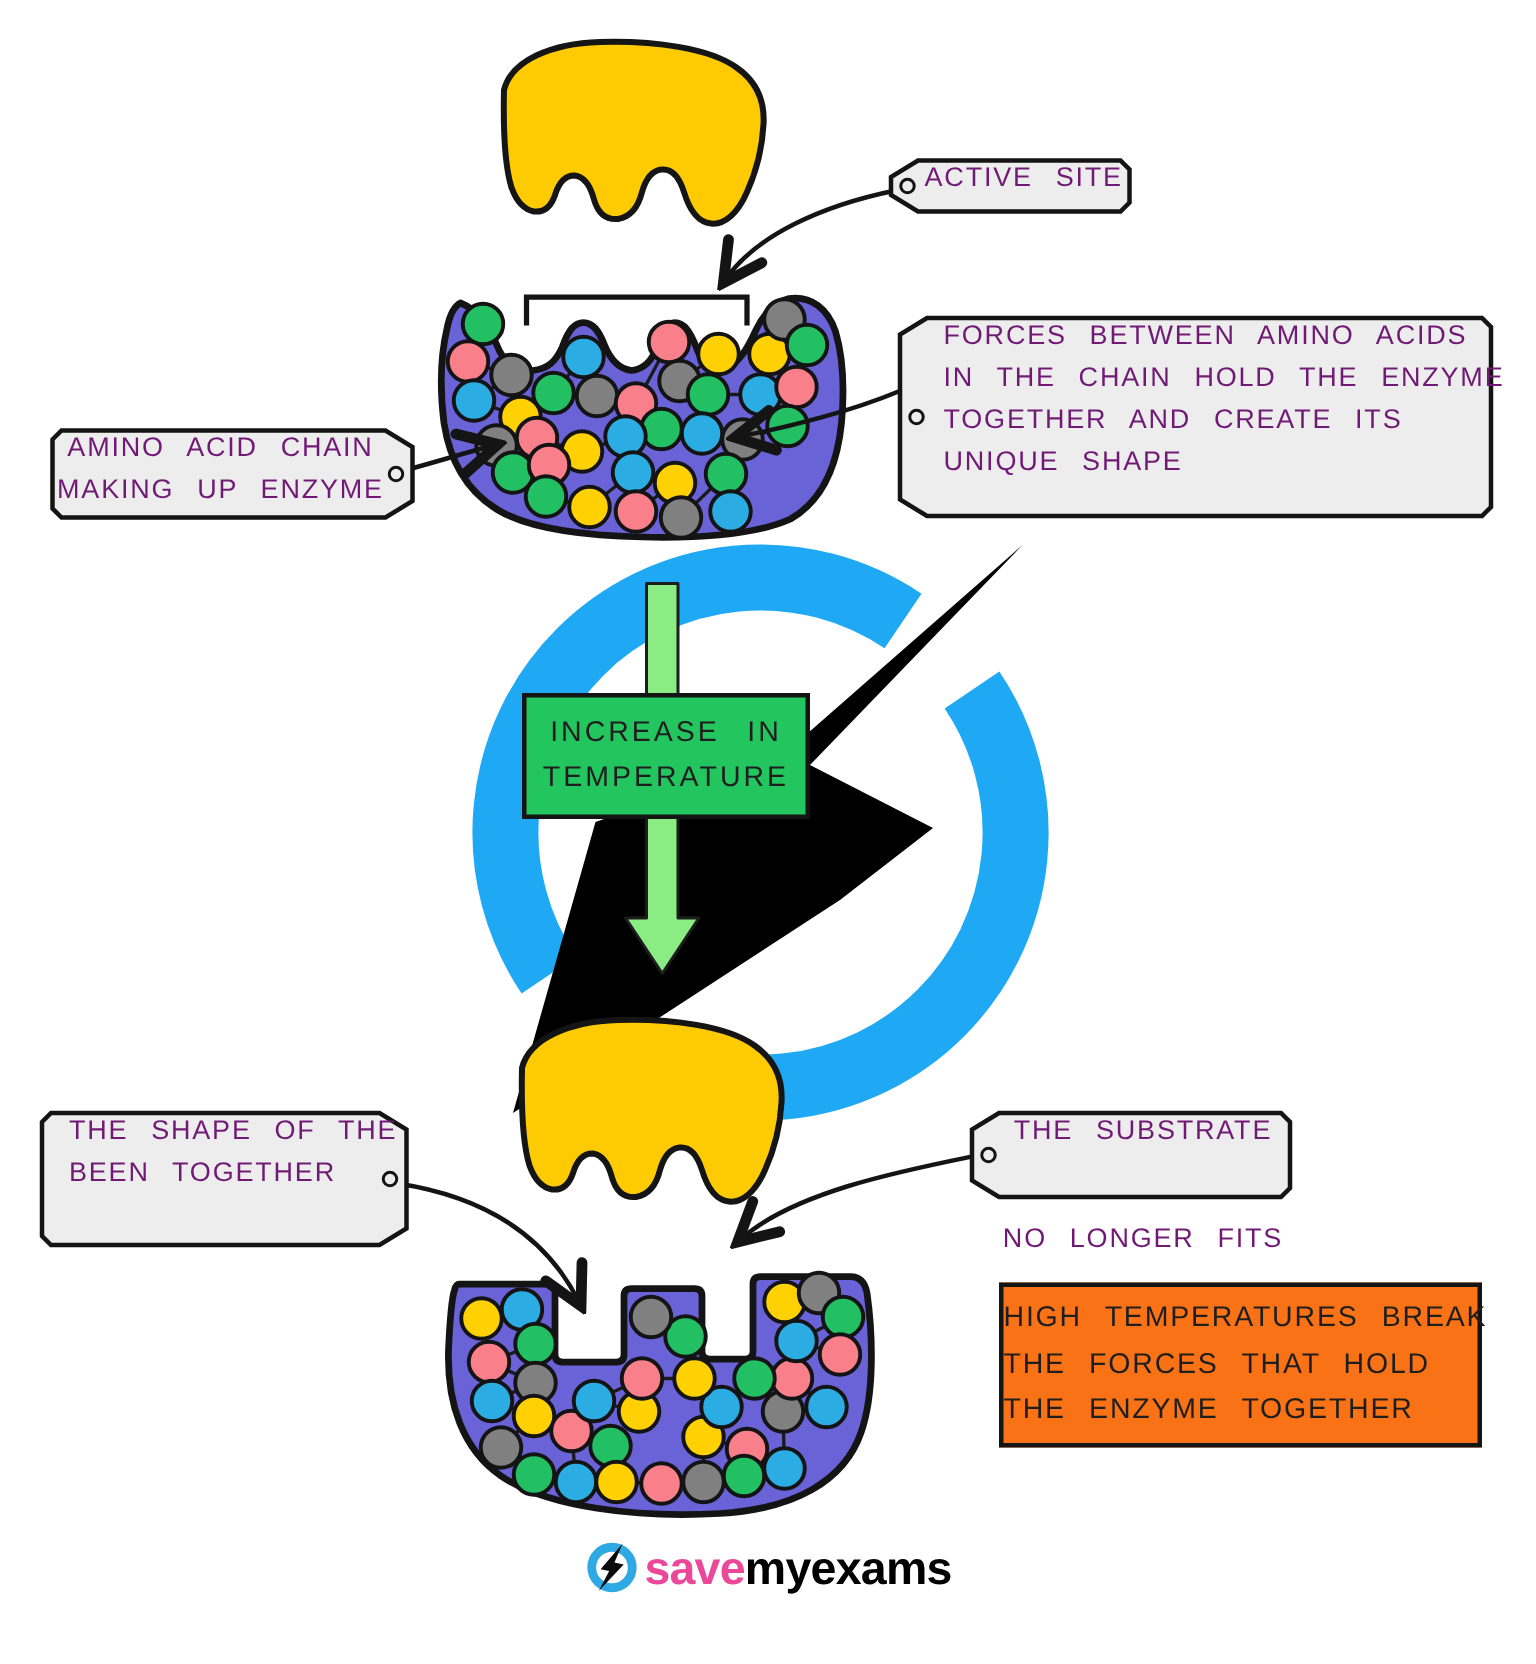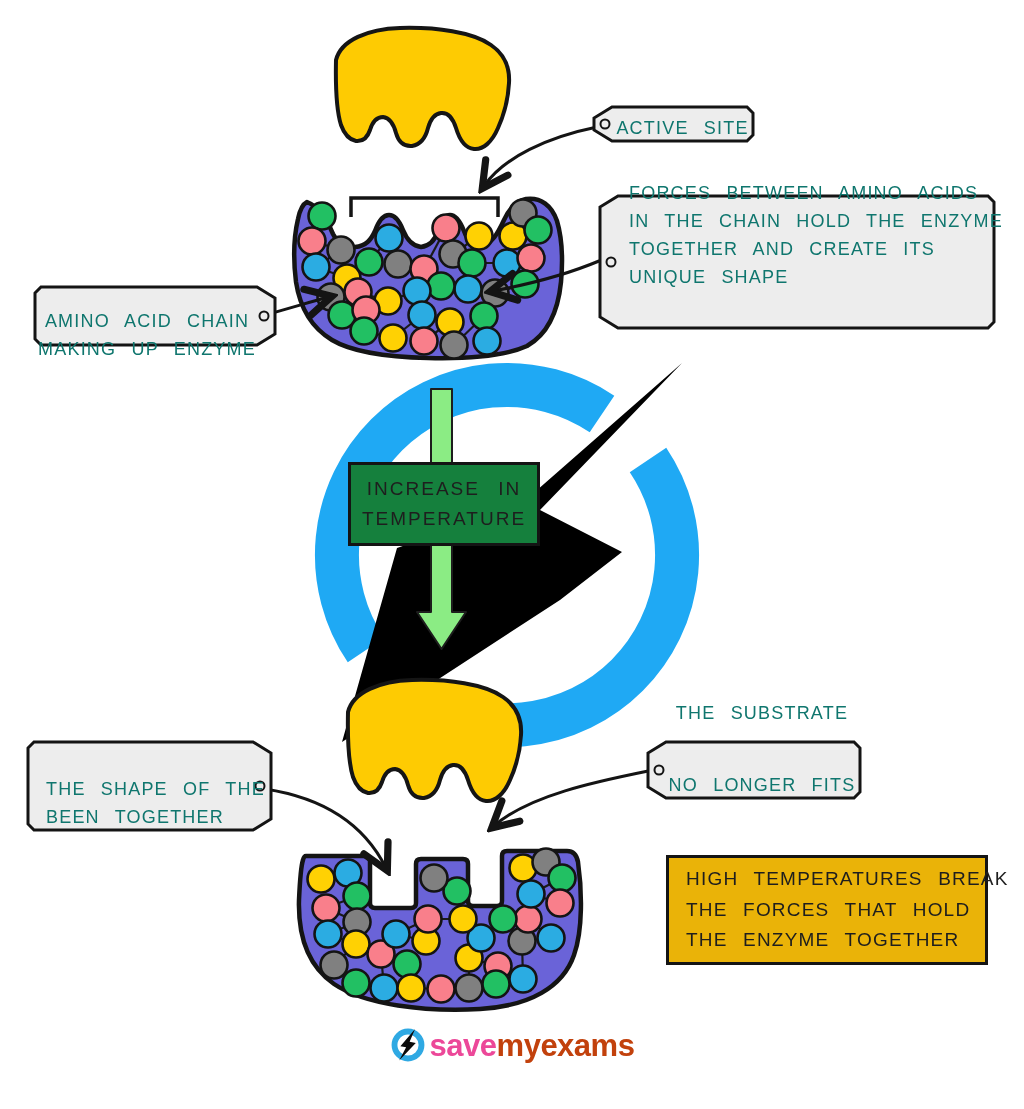--- a/index.html
+++ b/index.html
@@ -3,36 +3,36 @@
 <meta charset="utf-8">
 <style>
   html,body{margin:0;padding:0;background:#ffffff;}
   body{width:1024px;height:1109px;position:relative;overflow:hidden;
        font-family:"Liberation Sans", sans-serif;color:#202020;}
   #stage{position:absolute;inset:0;width:1024px;height:1109px;}
   #fig{position:absolute;left:0;top:0;}
   .tag{position:absolute;}
   .tag svg{position:absolute;left:0;top:0;}
   .tag .txt{position:absolute;inset:0;display:flex;flex-direction:column;
-    justify-content:flex-end;align-items:center;
+    justify-content:flex-start;align-items:center;
     font-size:18px;font-weight:500;letter-spacing:1.2px;word-spacing:9px;
-    color:#0f766e;line-height:1.55;white-space:nowrap;}
+    color:#701a75;line-height:1.55;white-space:nowrap;}
   .tag .txt.left{align-items:flex-start;}
   .cbox{position:absolute;border:3px solid #141414;box-sizing:border-box;
     display:flex;flex-direction:column;justify-content:center;
     font-size:18px;font-weight:500;letter-spacing:1.2px;word-spacing:9px;
     color:#1e1e1e;line-height:1.6;white-space:nowrap;}
-  #box-increase{background:#15803d;align-items:center;font-size:19px;letter-spacing:2px;word-spacing:11px;}
-  #box-high{background:#eab308;align-items:flex-start;padding-left:17px;font-size:19px;}
+  #box-increase{background:#22c55e;align-items:center;font-size:19px;letter-spacing:2px;word-spacing:11px;}
+  #box-high{background:#f97316;align-items:flex-start;font-size:19px;}
   #footer{position:absolute;left:0;top:1022px;width:1024px;text-align:center;}
   #copyright{font-size:11px;font-weight:bold;color:#1c1c1c;letter-spacing:0.2px;}
   #logo-row{margin-top:5px;display:flex;justify-content:center;align-items:center;gap:4px;}
   #logo-word{font-size:31px;font-weight:bold;letter-spacing:-0.5px;line-height:1;}
   #logo-word .dark{color:#ec4899;}
-  #logo-word .blue{color:#c2410c;}
+  #logo-word .blue{color:#000000;}
 </style>
 </head>
 <body>
 
 <div id="stage">
 
   <svg id="fig" width="1024" height="1109" viewBox="0 0 1024 1109">
     <defs>
       <marker id="arr" markerWidth="12" markerHeight="12" viewBox="0 0 12 12" refX="9" refY="6" orient="auto">
         <path d="M1.5,1.5 L10,6 L1.5,10.5" fill="none" stroke="#141414" stroke-width="2.4" stroke-linecap="round"></path>
@@ -226,21 +226,21 @@
   <div class="tag" style="left:592px;top:105px;width:163px;height:38px;">
     <svg width="163" height="38">
       <polygon points="20,2 155,2 161,8 161,30 155,36 20,36 2,25 2,13" fill="#EDEDED" stroke="#141414" stroke-width="3"></polygon>
       <circle cx="13" cy="19" r="4.5" fill="#EDEDED" stroke="#141414" stroke-width="2"></circle>
     </svg>
     <div class="txt" style="padding-left:18px;">
       <div>ACTIVE  SITE</div>
     </div>
   </div>
 
-  <div class="tag" style="left:598px;top:194px;width:398px;height:98px;">
+  <div class="tag" style="left:598px;top:210px;width:398px;height:98px;">
     <svg width="398" height="136">
       <polygon points="20,2 390,2 396,8 396,128 390,134 20,134 2,123 2,13" fill="#EDEDED" stroke="#141414" stroke-width="3"></polygon>
       <circle cx="13" cy="68" r="4.5" fill="#EDEDED" stroke="#141414" stroke-width="2"></circle>
     </svg>
     <div class="txt left" style="padding-left:31px;">
       <div>FORCES  BETWEEN  AMINO  ACIDS</div>
       <div>IN  THE  CHAIN  HOLD  THE  ENZYME</div>
       <div>TOGETHER  AND  CREATE  ITS</div>
       <div>UNIQUE  SHAPE</div>
     </div>

